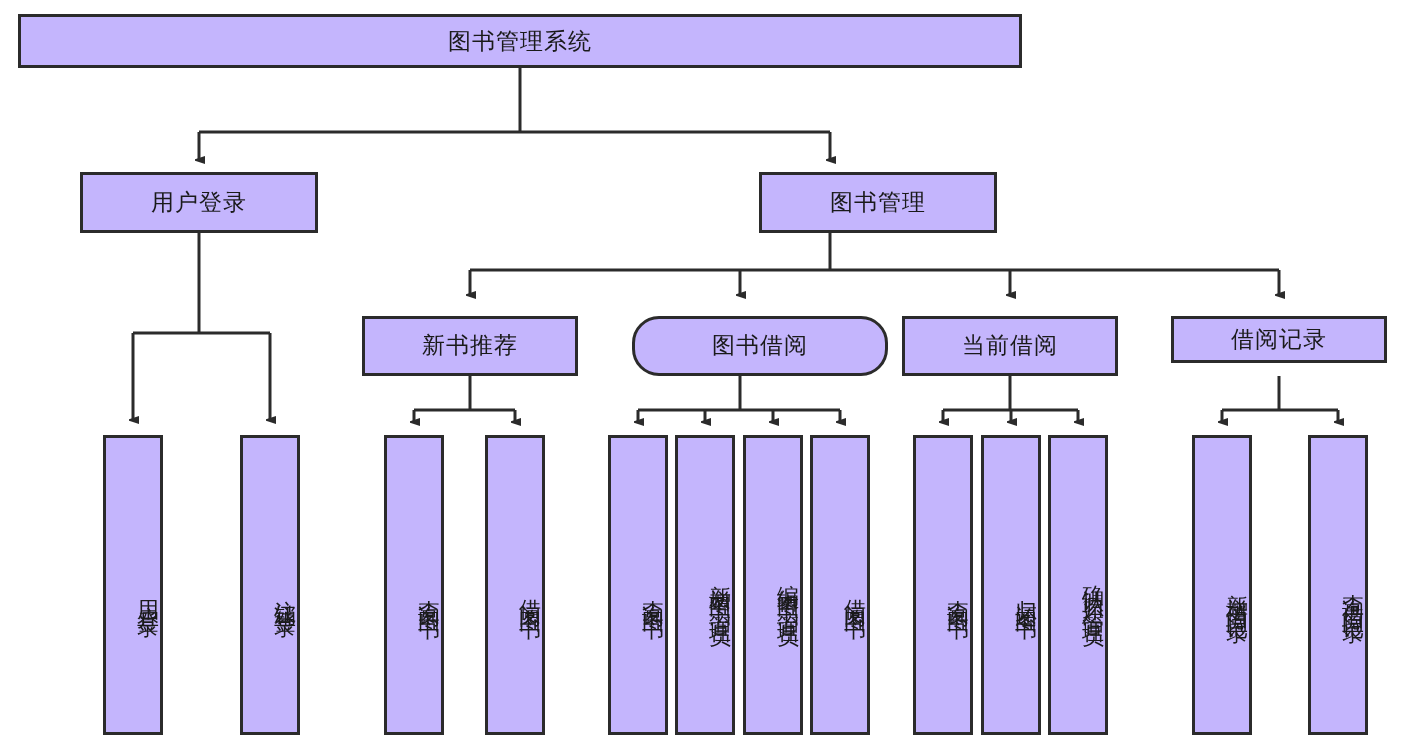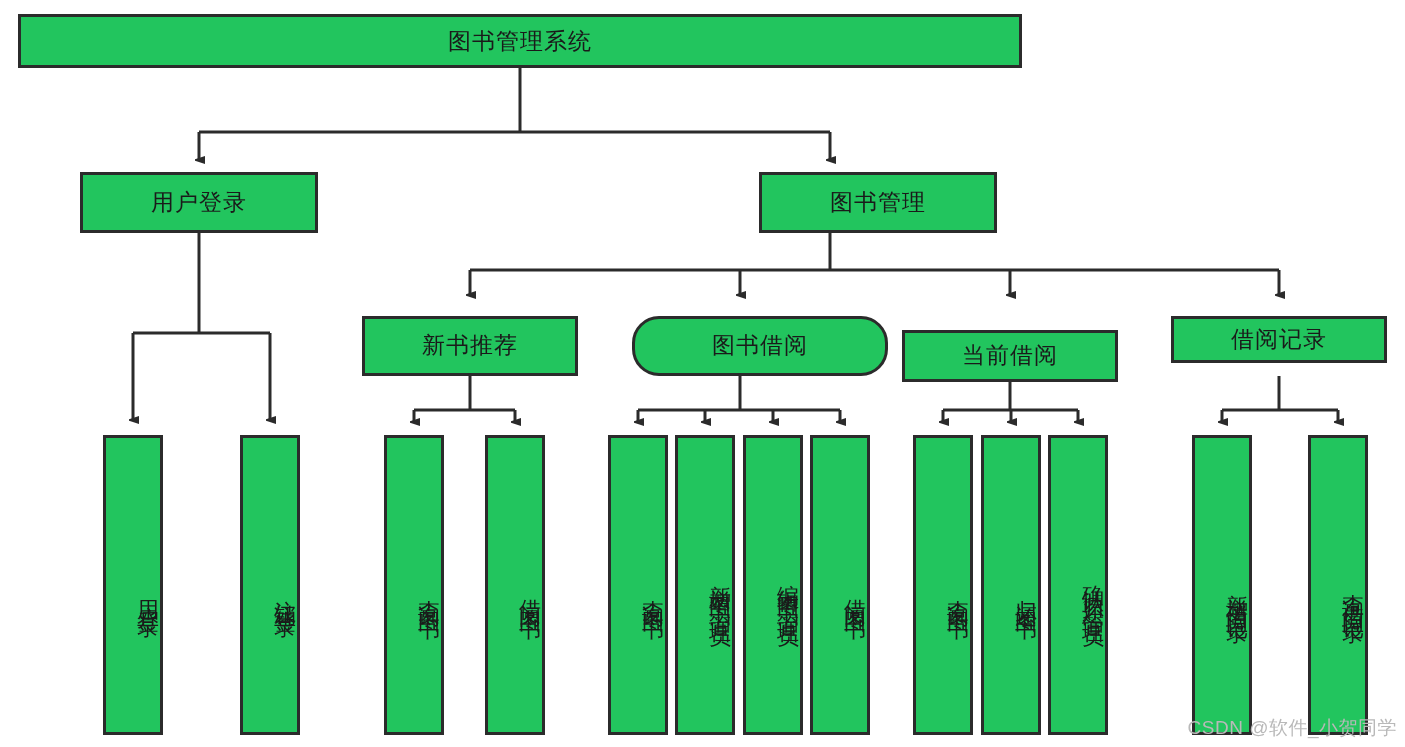--- a/index.html
+++ b/index.html
@@ -14,21 +14,21 @@
     position: relative;
     width: 1405px;
     height: 747px;
     background: #ffffff;
     overflow: hidden;
   }
   .node {
     position: absolute;
     box-sizing: border-box;
     border: 3px solid #2b2b2b;
-    background: #22c55e;
+    background: #c4b5fd;
     display: flex;
     align-items: center;
     justify-content: center;
     color: #1a1a1a;
   }
   .node.horiz {
     font-size: 23px;
     letter-spacing: 1px;
     line-height: 1.2;
   }
@@ -134,21 +134,21 @@
   <div class="node horiz" style="left:711px; top:172px; width:238px; height:61px;margin-left:48px;">
     <span>图书管理</span>
   </div>
 
   <div class="node horiz" style="left:362px; top:316px; width:216px; height:60px;">
     <span>新书推荐</span>
   </div>
   <div class="node horiz" style="left:632px; top:316px; width:256px; height:60px;border-radius:27px;">
     <span>图书借阅</span>
   </div>
-  <div class="node horiz" style="left:902px; top:330px; width:216px; height:52px;">
+  <div class="node horiz" style="left:902px; top:316px; width:216px; height:60px;">
     <span>当前借阅</span>
   </div>
   <div class="node horiz" style="left:1171px; top:316px; width:216px; height:47px;">
     <span>借阅记录</span>
   </div>
 
   <div class="node leaf" style="left:103px; top:435px; width:60px; height:300px;">
     <span class="vtext">用户登录</span>
   </div>
   <div class="node leaf" style="left:240px; top:435px; width:60px; height:300px;">
@@ -185,15 +185,14 @@
     <span class="vtext">确认归还（管理员）</span>
   </div>
 
   <div class="node leaf" style="left:1192px; top:435px; width:60px; height:300px;">
     <span class="vtext">新增借阅记录</span>
   </div>
   <div class="node leaf" style="left:1308px; top:435px; width:60px; height:300px;">
     <span class="vtext">查询借阅记录</span>
   </div>
 
-  <div class="watermark">CSDN @软件_小贺同学</div>
 
 </div>
 
 </body></html>

